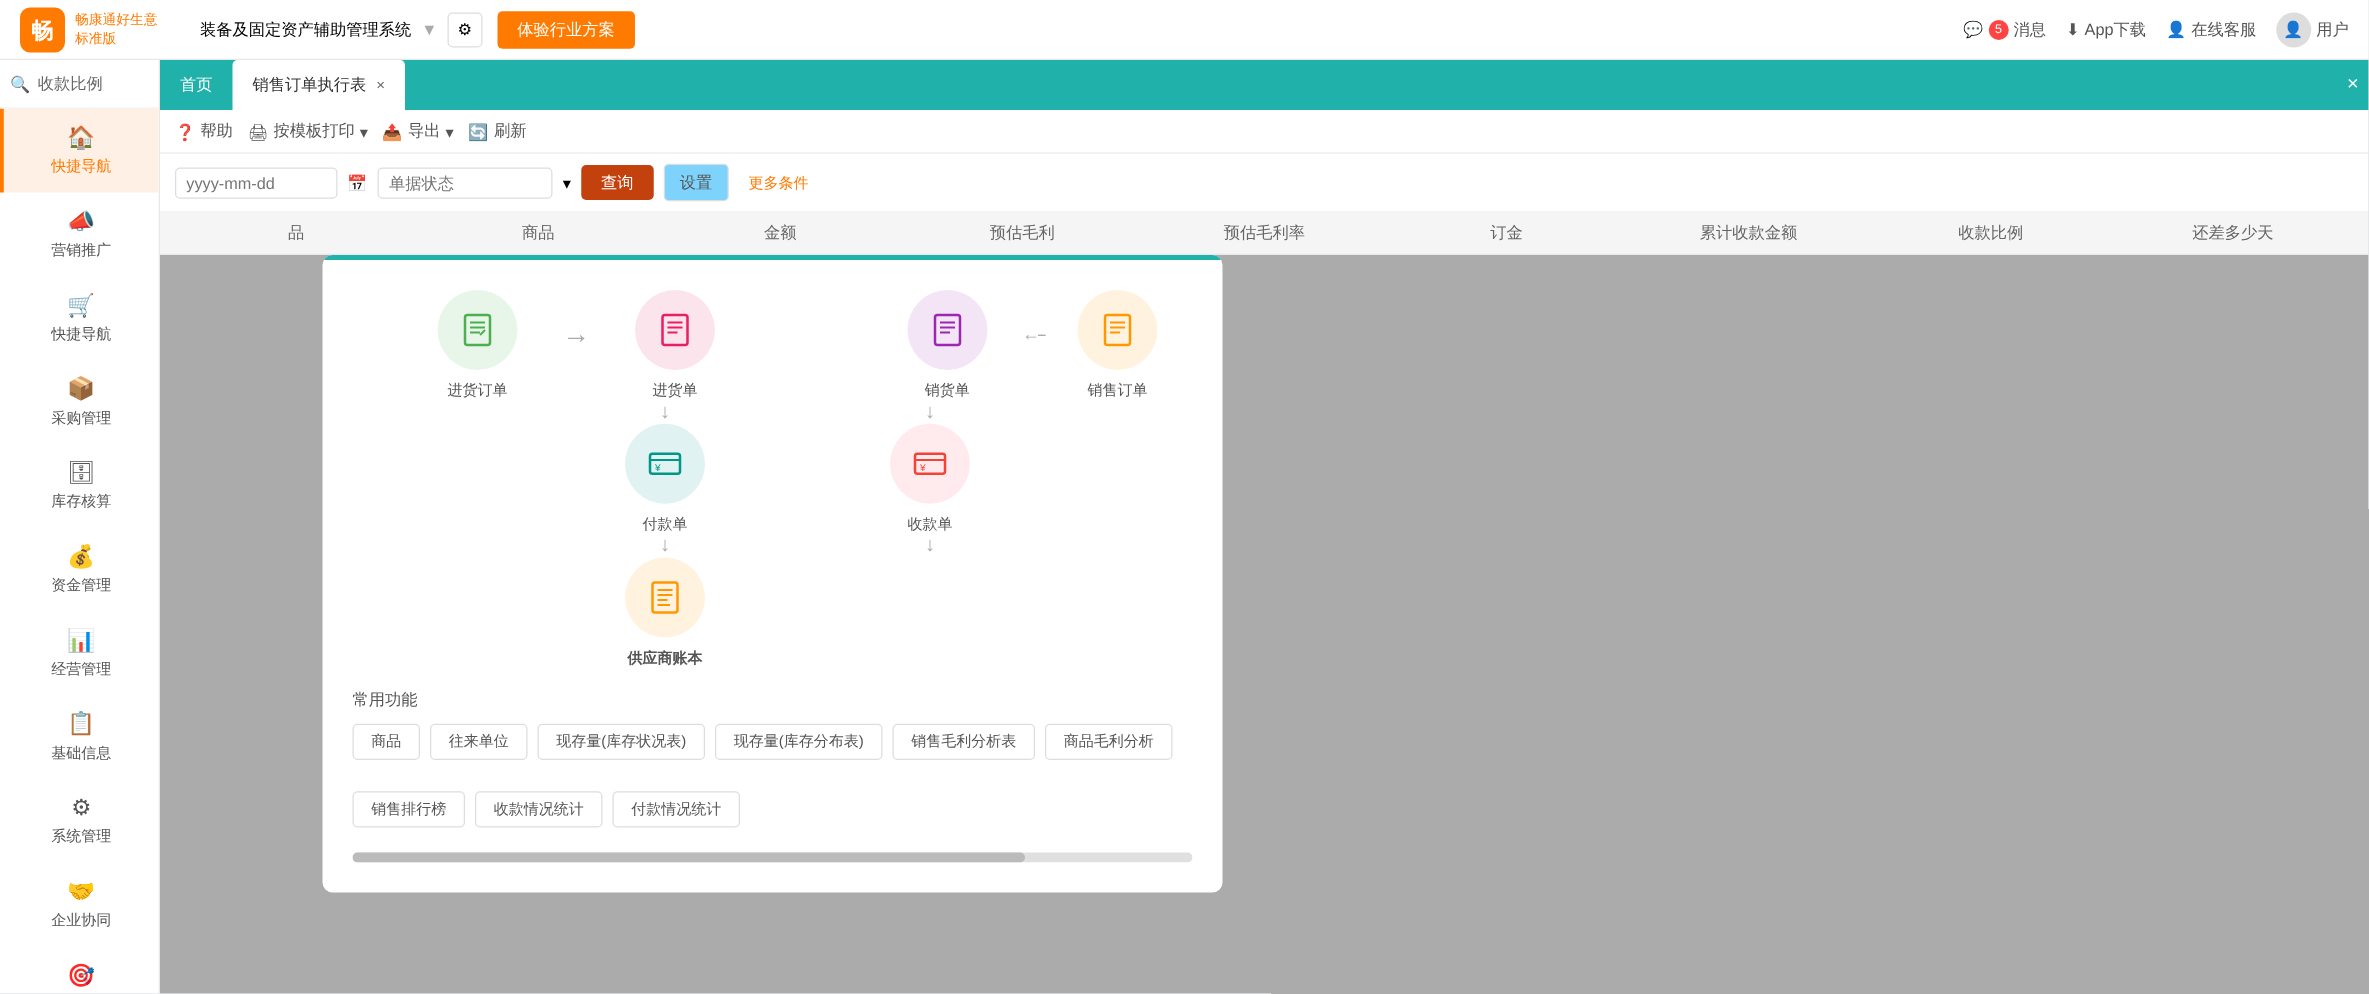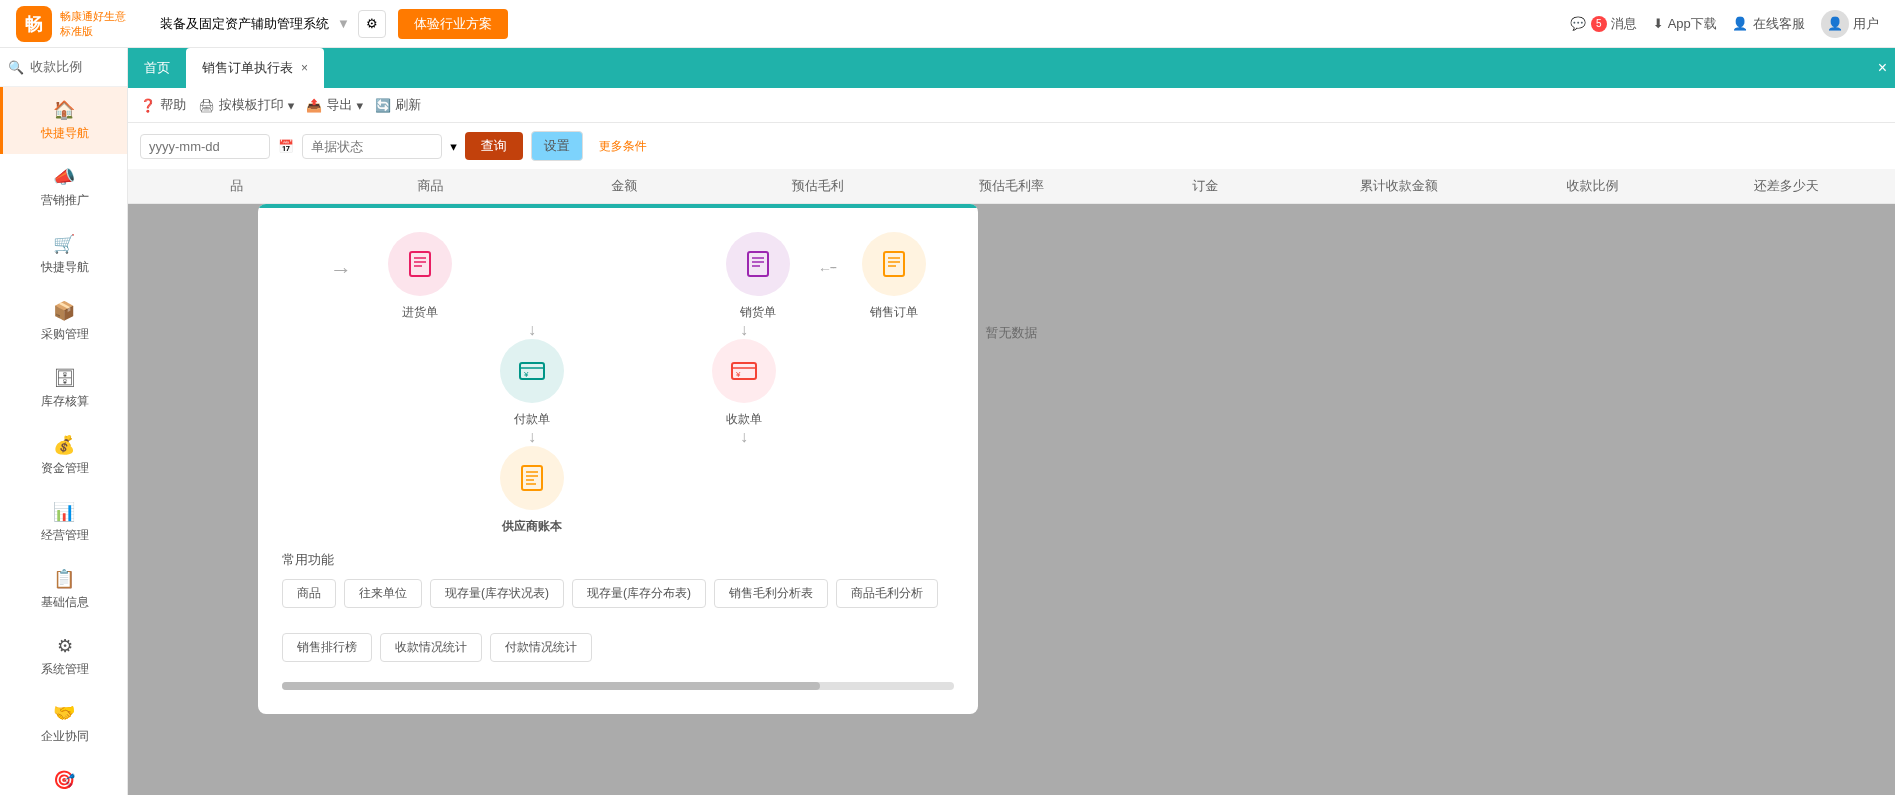--- a/index.html
+++ b/index.html
@@ -227,32 +227,41 @@
         <div class="col">预估毛利</div>
         <div class="col">预估毛利率</div>
         <div class="col">订金</div>
         <div class="col">累计收款金额</div>
         <div class="col">收款比例</div>
         <div class="col">还差多少天</div>
       </div>
 
       <div class="page-content">
 
-        <div class="no-data" style="margin-top: 80px;">
-          <span>暂无数据</span>
-        </div>
 
         <div class="modal-overlay">
           <div class="modal">
 
             <div style="background:#20b2aa;height:4px;"></div>
             <div class="modal-body">
 
               <div style="display:flex;align-items:center;padding-left:40px;gap:0;">
 
+                <div class="flow-item">
+                  <div class="flow-circle green">
+                    <svg width="32" height="32" viewBox="0 0 32 32">
+                        <rect x="6" y="4" width="20" height="24" rx="2" fill="none" stroke="#4caf50" stroke-width="2"></rect>
+                        <line x1="10" y1="10" x2="22" y2="10" stroke="#4caf50" stroke-width="1.5"></line>
+                        <line x1="10" y1="14" x2="22" y2="14" stroke="#4caf50" stroke-width="1.5"></line>
+                        <line x1="10" y1="18" x2="18" y2="18" stroke="#4caf50" stroke-width="1.5"></line>
+                        <path d="M18 20 L22 16" stroke="#4caf50" stroke-width="1.5"></path>
+                      </svg>
+                  </div>
+                  <span class="flow-label">进货订单</span>
+                </div>
 
                 <div class="flow-arrow" style="display:flex;align-items:center;margin-bottom:20px;">
                   <span style="color:#aaa;font-size:22px;">→</span>
                 </div>
 
                 <div class="flow-item">
                   <div class="flow-circle pink">
                     <svg width="32" height="32" viewBox="0 0 32 32">
                         <rect x="6" y="4" width="20" height="24" rx="2" fill="none" stroke="#e91e63" stroke-width="2"></rect>
                         <line x1="10" y1="10" x2="22" y2="10" stroke="#e91e63" stroke-width="1.5"></line>

